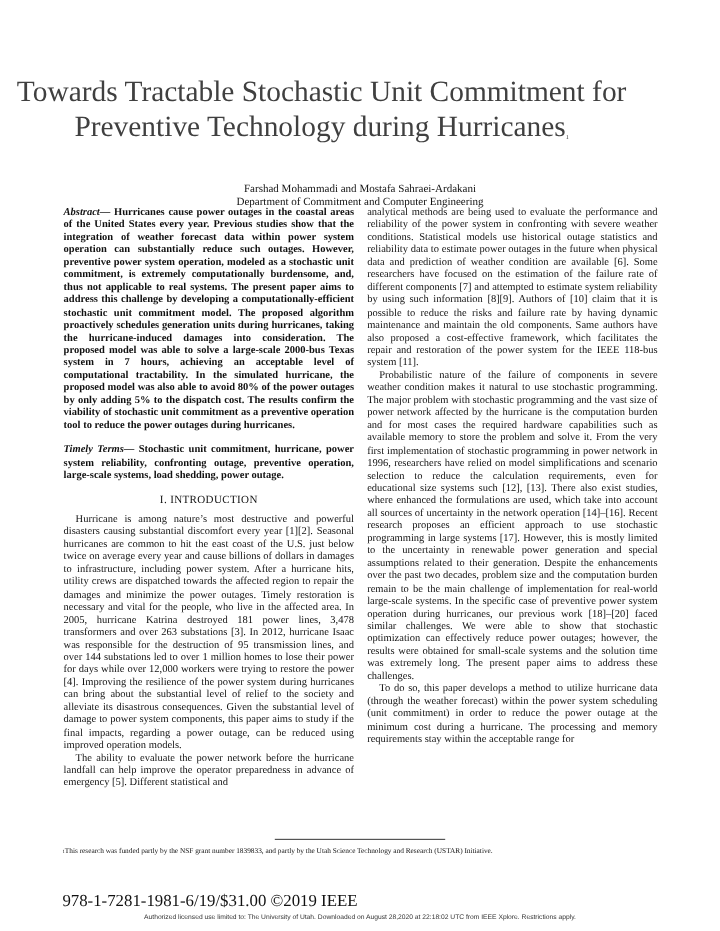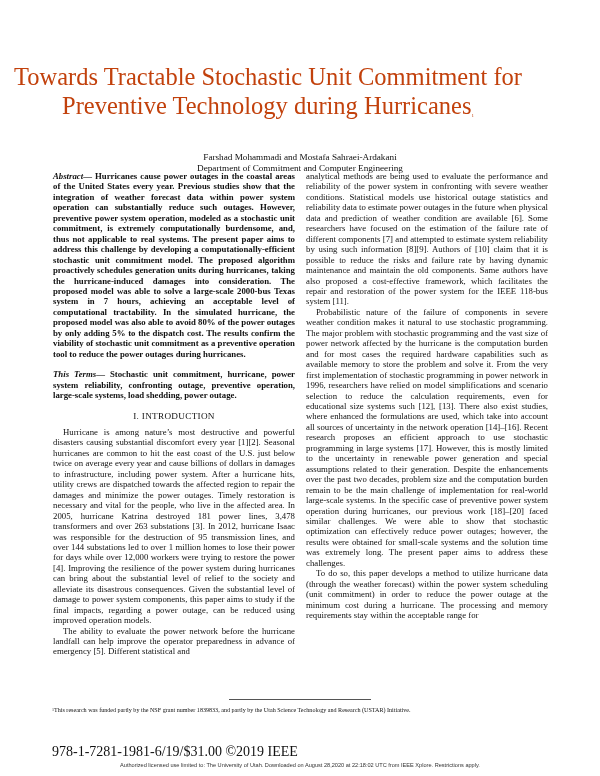--- a/index.html
+++ b/index.html
@@ -1,19 +1,19 @@
 <!DOCTYPE html>
 <html><head>
 <meta charset="utf-8">
 <style>
   html, body { margin: 0; padding: 0; background: #ffffff; }
   body { width: 600px; height: 776px; position: relative; overflow: hidden;
          font-family: "Liberation Serif", "DejaVu Serif", serif; color: #111; }
   .title { position: absolute; left: 0; width: 536px; text-align: center;
-           font-size: 24.5px; line-height: 29px; top: 62px; color: #c2410c; }
+           font-size: 24.5px; line-height: 29px; top: 62px; color: #404040; }
   .title sup { font-size: 5px; vertical-align: top; position: relative; top: 10px; }
   .authors { position: absolute; left: 0; width: 600px; top: 120px; text-align: center;
              font-size: 9.2px; line-height: 11px; margin-top: 32px; }
   .col { position: absolute; top: 171px; width: 242px; font-size: 8.75px;
          line-height: 10.45px; text-align: justify; }
   .col.left { left: 53px; }
   .col.right { left: 306px; }
   .col p { margin: 0; }
   .abstract { font-weight: bold; }
   .abstract .lead, .index .lead { font-style: italic; }
@@ -35,21 +35,21 @@
   <div><span>Preventive Technology during Hurricanes</span><sup>1</sup></div>
 </div>
 
 <div class="authors">
   <div>Farshad Mohammadi and Mostafa Sahraei-Ardakani</div>
   <div>Department of Commitment and Computer Engineering</div>
 </div>
 
 <div class="col left">
   <p class="abstract"><span class="lead">Abstract</span><span>— Hurricanes cause power outages in the coastal areas of the United States every year. Previous studies show that the integration of weather forecast data within power system operation can substantially reduce such outages. However, preventive power system operation, modeled as a stochastic unit commitment, is extremely computationally burdensome, and, thus not applicable to real systems. The present paper aims to address this challenge by developing a computationally-efficient stochastic unit commitment model. The proposed algorithm proactively schedules generation units during hurricanes, taking the hurricane-induced damages into consideration. The proposed model was able to solve a large-scale 2000-bus Texas system in 7 hours, achieving an acceptable level of computational tractability. In the simulated hurricane, the proposed model was also able to avoid 80% of the power outages by only adding 5% to the dispatch cost. The results confirm the viability of stochastic unit commitment as a preventive operation tool to reduce the power outages during hurricanes.</span></p>
-  <p class="index"><span class="lead">This Terms</span><span>— Stochastic unit commitment, hurricane, power system reliability, confronting outage, preventive operation, large-scale systems, load shedding, power outage.</span></p>
+  <p class="index"><span class="lead">Timely Terms</span><span>— Stochastic unit commitment, hurricane, power system reliability, confronting outage, preventive operation, large-scale systems, load shedding, power outage.</span></p>
   <p class="section-head">I. INTRODUCTION</p>
   <p class="indent">Hurricane is among nature’s most destructive and powerful disasters causing substantial discomfort every year [1][2]. Seasonal hurricanes are common to hit the east coast of the U.S. just below twice on average every year and cause billions of dollars in damages to infrastructure, including power system. After a hurricane hits, utility crews are dispatched towards the affected region to repair the damages and minimize the power outages. Timely restoration is necessary and vital for the people, who live in the affected area. In 2005, hurricane Katrina destroyed 181 power lines, 3,478 transformers and over 263 substations [3]. In 2012, hurricane Isaac was responsible for the destruction of 95 transmission lines, and over 144 substations led to over 1 million homes to lose their power for days while over 12,000 workers were trying to restore the power [4]. Improving the resilience of the power system during hurricanes can bring about the substantial level of relief to the society and alleviate its disastrous consequences. Given the substantial level of damage to power system components, this paper aims to study if the final impacts, regarding a power outage, can be reduced using improved operation models.</p>
   <p class="indent">The ability to evaluate the power network before the hurricane landfall can help improve the operator preparedness in advance of emergency [5]. Different statistical and</p>
 </div>
 
 <div class="col right">
   <p>analytical methods are being used to evaluate the performance and reliability of the power system in confronting with severe weather conditions. Statistical models use historical outage statistics and reliability data to estimate power outages in the future when physical data and prediction of weather condition are available [6]. Some researchers have focused on the estimation of the failure rate of different components [7] and attempted to estimate system reliability by using such information [8][9]. Authors of [10] claim that it is possible to reduce the risks and failure rate by having dynamic maintenance and maintain the old components. Same authors have also proposed a cost-effective framework, which facilitates the repair and restoration of the power system for the IEEE 118-bus system [11].</p>
   <p class="indent">Probabilistic nature of the failure of components in severe weather condition makes it natural to use stochastic programming. The major problem with stochastic programming and the vast size of power network affected by the hurricane is the computation burden and for most cases the required hardware capabilities such as available memory to store the problem and solve it. From the very first implementation of stochastic programming in power network in 1996, researchers have relied on model simplifications and scenario selection to reduce the calculation requirements, even for educational size systems such [12], [13]. There also exist studies, where enhanced the formulations are used, which take into account all sources of uncertainty in the network operation [14]–[16]. Recent research proposes an efficient approach to use stochastic programming in large systems [17]. However, this is mostly limited to the uncertainty in renewable power generation and special assumptions related to their generation. Despite the enhancements over the past two decades, problem size and the computation burden remain to be the main challenge of implementation for real-world large-scale systems. In the specific case of preventive power system operation during hurricanes, our previous work [18]–[20] faced similar challenges. We were able to show that stochastic optimization can effectively reduce power outages; however, the results were obtained for small-scale systems and the solution time was extremely long. The present paper aims to address these challenges.</p>
   <p class="indent">To do so, this paper develops a method to utilize hurricane data (through the weather forecast) within the power system scheduling (unit commitment) in order to reduce the power outage at the minimum cost during a hurricane. The processing and memory requirements stay within the acceptable range for</p>
 </div>

